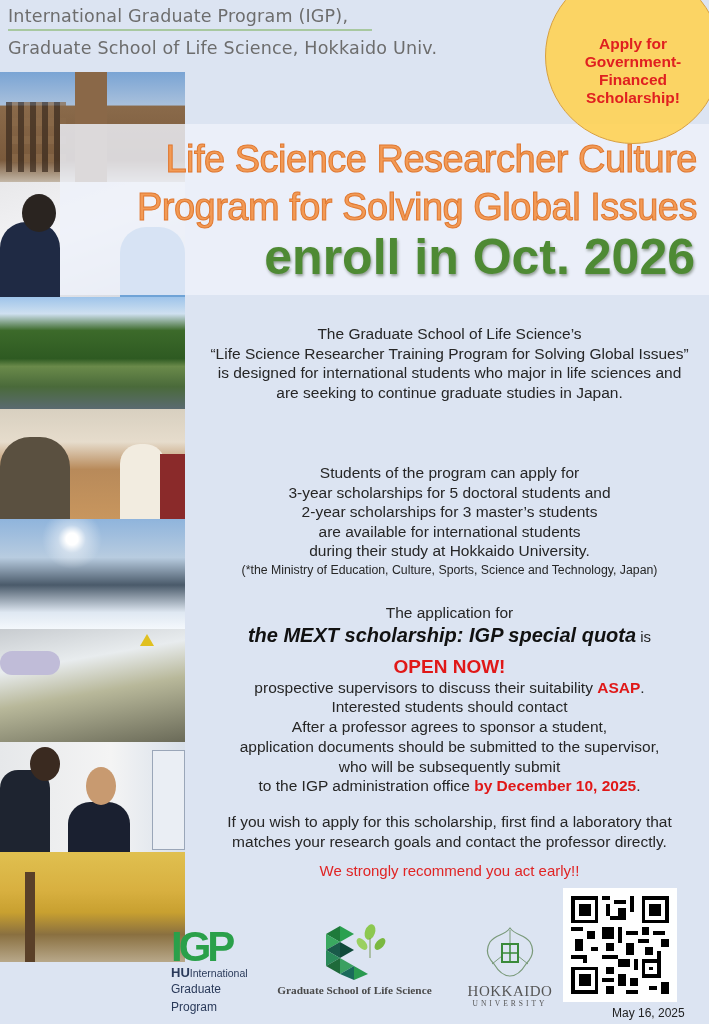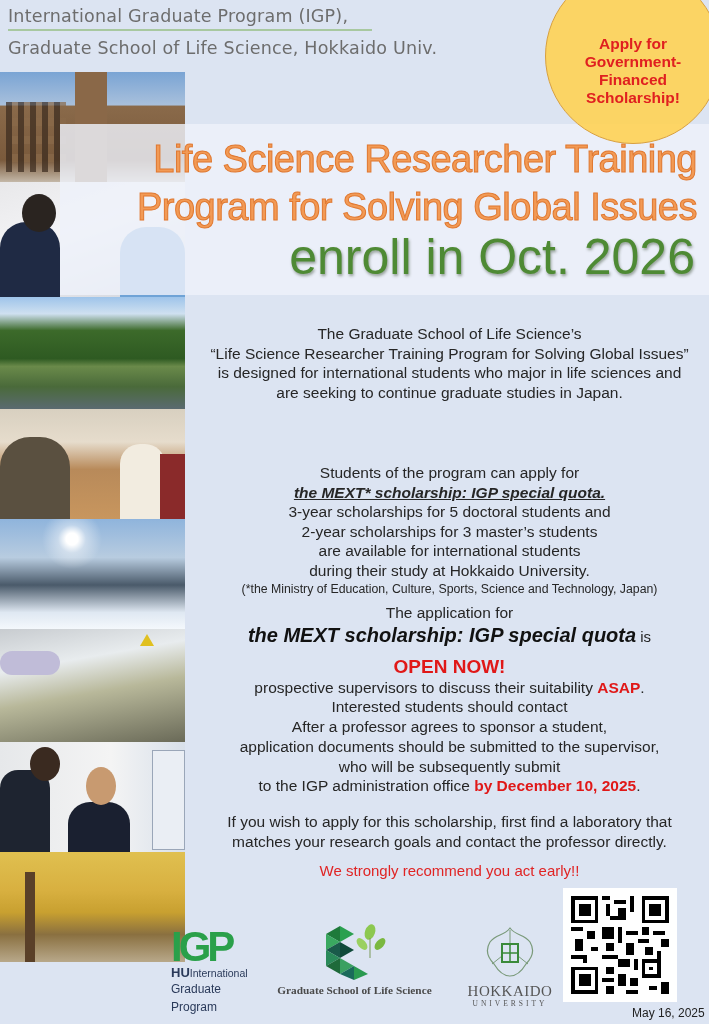--- a/index.html
+++ b/index.html
@@ -76,21 +76,21 @@
     font-size: 38px; color: #f29a55;
     -webkit-text-stroke: 1px #e07830;
     letter-spacing: -0.5px;
     white-space: nowrap;
   }
   .title-line1 { top: 138px; right: 12px; }
   .title-line2 { top: 186px; right: 12px; }
   .enroll {
     position: absolute; right: 14px; top: 228px;
     font-family: "Liberation Sans", sans-serif;
-    font-weight: normal; font-size: 50px; color: #4e8a34;
+    font-weight: bold; font-size: 50px; color: #4e8a34;
     text-shadow: 1px 2px 3px rgba(40, 60, 30, 0.45);
     white-space: nowrap; letter-spacing: 0px;
   }
 
   
   .badge {
     position: absolute; left: 545px; top: -32px; width: 176px; height: 176px;
     border-radius: 50%;
     background: rgba(255, 210, 80, 0.88);
     border: 1px solid #d8a040;
@@ -131,21 +131,21 @@
   .gsls-logo { position: absolute; left: 262px; top: 920px; width: 185px; text-align: center; }
   .gsls-icon { width: 70px; height: 62px; margin: 0 auto 2px; position: relative; }
   .gsls-name { font-family: "Liberation Serif", serif; font-weight: bold; font-size: 11.3px; color: #4a4a4a; white-space: nowrap; }
   .gsls-sub { font-family: "Liberation Serif", serif; font-size: 8.5px; color: #4a4a4a; margin-top: 48px; }
 
   .hokudai-logo { position: absolute; left: 460px; top: 924px; width: 100px; text-align: center; }
   .hokudai-name { font-family: "Liberation Serif", serif; font-size: 15px; color: #555; letter-spacing: 0.5px; line-height: 15px; }
   .hokudai-sub { font-family: "Liberation Serif", serif; font-size: 7.5px; color: #555; letter-spacing: 3px; }
 
   .qr { position: absolute; left: 563px; top: 888px; width: 114px; height: 114px; background: #fff; padding: 8px; }
-  .date { position: absolute; left: 612px; top: 1006px; font-size: 12px; color: #222; font-family: "Liberation Sans", sans-serif; margin-left: 20px; }
+  .date { position: absolute; left: 612px; top: 1006px; font-size: 12px; color: #222; font-family: "Liberation Sans", sans-serif; }
 </style>
 </head>
 <body>
 
 <div class="header-line1">International Graduate Program (IGP),</div>
 <div class="header-underline"></div>
 <div class="header-line2">Graduate School of Life Science, Hokkaido Univ.</div>
 
 <div class="photo-strip">
   <div class="photo photo-building">
@@ -174,41 +174,40 @@
       <div class="m2"></div>
       <div class="m2h"></div>
       <div class="poster"></div>
     </div>
   <div class="photo photo-autumn">
       <div class="trunk"></div>
     </div>
 </div>
 
 <div class="title-banner"></div>
-<div class="title-line title-line1">Life Science Researcher Training</div>
+<div class="title-line title-line1">Life Science Researcher Culture</div>
 <div class="title-line title-line2">Program for Solving Global Issues</div>
 <div class="enroll">enroll in Oct. 2026</div>
 
 <div class="badge">
   <span>Apply for</span>
   <span>Government-</span>
   <span>Financed</span>
   <span>Scholarship!</span>
 </div>
 
 <div class="content para1">
   <span class="line">The Graduate School of Life Science’s</span>
   <span class="line">“Life Science Researcher Training Program for Solving Global Issues”</span>
   <span class="line">is designed for international students who major in life sciences and</span>
   <span class="line">are seeking to continue graduate studies in Japan.</span>
 </div>
 
 <div class="content para2">
   <span class="line">Students of the program can apply for</span>
-  <span class="line em-u">the MEXT* scholarship: IGP special quota.</span>
   <span class="line">3-year scholarships for 5 doctoral students and</span>
   <span class="line">2-year scholarships for 3 master’s students</span>
   <span class="line">are available for international students</span>
   <span class="line">during their study at Hokkaido University.</span>
   <span class="note">(*the Ministry of Education, Culture, Sports, Science and Technology, Japan)</span>
 </div>
 
 <div class="content para3">
   <span class="line">The application for</span>
   <span class="line"><span class="big">the MEXT scholarship: IGP special quota</span><span class="small-is"> is</span></span>

